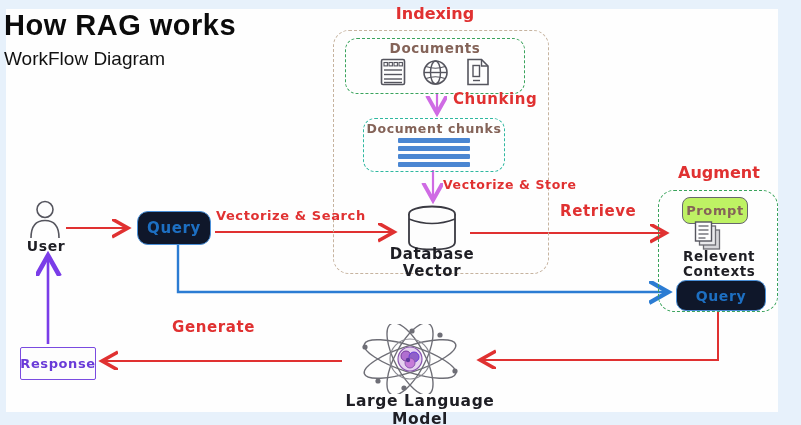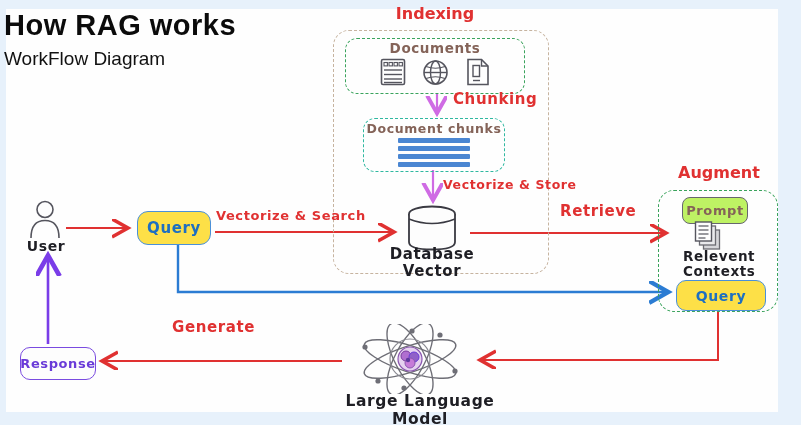--- a/index.html
+++ b/index.html
@@ -19,31 +19,31 @@
     font-size:19px;
   }
   .hand{letter-spacing:.6px;}
   .edge-label{color:#e03131;font-weight:600;font-size:14px;white-space:nowrap;}
   .section-label{color:#e03131;font-weight:600;font-size:16px;text-align:center;white-space:nowrap;}
   .brown{color:#846358;}
   .dash-outer{border:1.6px dashed #c6b39f;border-radius:16px;}
   .dash-green{border:1.6px dashed #3aa35c;border-radius:12px;}
   .dash-teal{border:1.6px dashed #2fb8a0;border-radius:12px;}
   .node-box{
-    border:1.8px solid #4a90d9;border-radius:11px;background:#fde047;
+    border:1.8px solid #4a90d9;border-radius:11px;background:#0f172a;
     display:flex;align-items:center;justify-content:center;
     color:#1d6fc2;font-weight:600;
   }
   .prompt-box{
     border:1.5px solid #66666e;border-radius:8px;background:#bef264;
     display:flex;align-items:center;justify-content:center;
     font-size:13px;font-weight:600;
   }
   .response-box{
-    border:1.6px solid #7a4be0;border-radius:10px;background:#fdfdfd;
+    border:1.6px solid #7a4be0;border-radius:2px;background:#fdfdfd;
     display:flex;align-items:center;justify-content:center;
     color:#6a3bd8;font-size:13px;font-weight:600;
   }
   .icon-row{display:flex;justify-content:center;align-items:center;gap:16px;margin-top:2px;}
   .chunk-bars{width:72px;margin:2px auto 0;}
   .chunk-bar{height:5px;background:#4a86d2;margin-bottom:3px;border-radius:1px;}
   .center-text{text-align:center;}
   svg{display:block;}
   .overlay{position:absolute;left:0;top:0;pointer-events:none;}
 </style>

